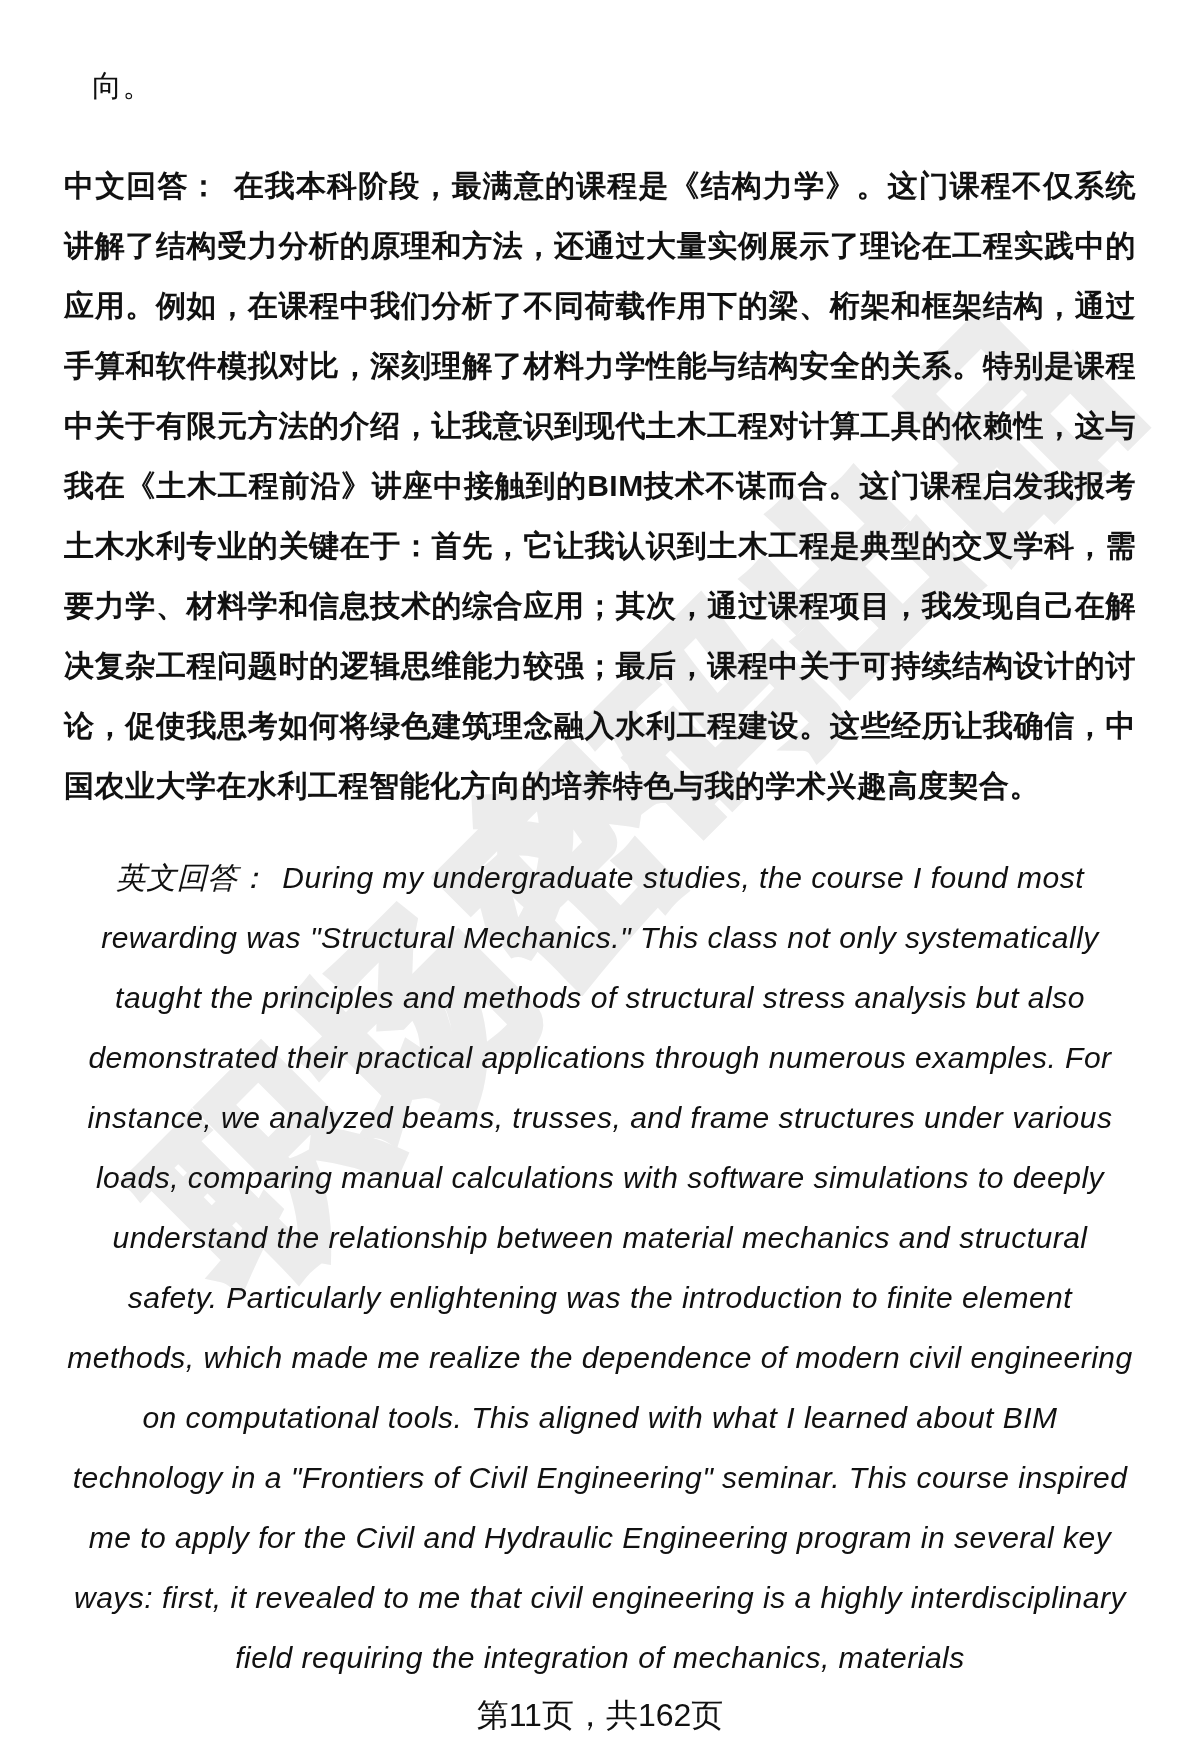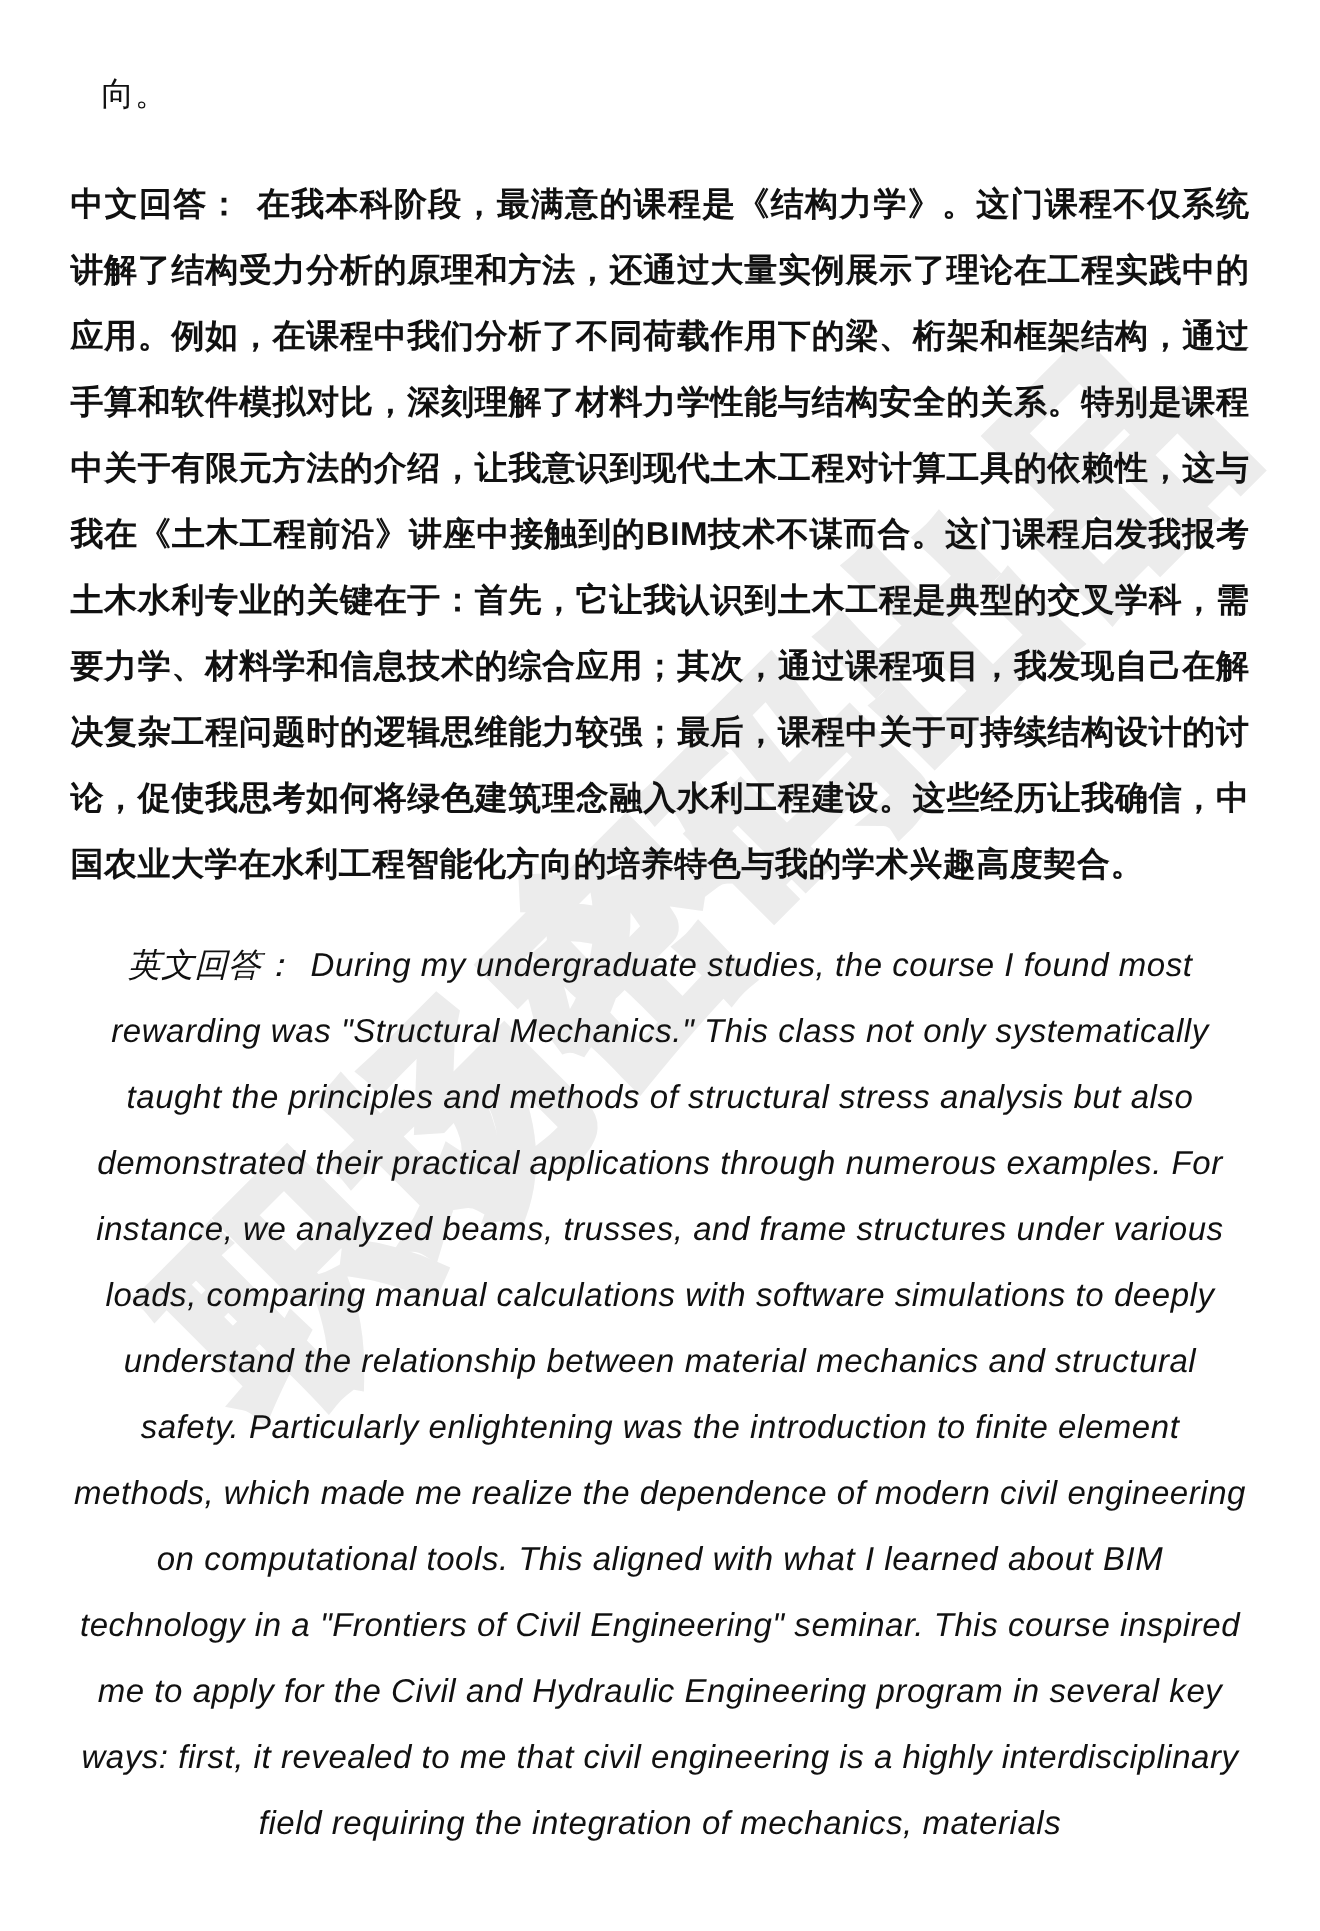--- a/index.html
+++ b/index.html
@@ -76,14 +76,15 @@
   <div class="content">
 
     <p class="para lead-line">向。</p>
 
     <p class="para zh-para"><span class="answer-label">中文回答：</span><span>在我本科阶段，最满意的课程是《结构力学》。这门课程不仅系统讲解了结构受力分析的原理和方法，还通过大量实例展示了理论在工程实践中的应用。例如，在课程中我们分析了不同荷载作用下的梁、桁架和框架结构，通过手算和软件模拟对比，深刻理解了材料力学性能与结构安全的关系。特别是课程中关于有限元方法的介绍，让我意识到现代土木工程对计算工具的依赖性，这与我在《土木工程前沿》讲座中接触到的BIM技术不谋而合。这门课程启发我报考土木水利专业的关键在于：首先，它让我认识到土木工程是典型的交叉学科，需要力学、材料学和信息技术的综合应用；其次，通过课程项目，我发现自己在解决复杂工程问题时的逻辑思维能力较强；最后，课程中关于可持续结构设计的讨论，促使我思考如何将绿色建筑理念融入水利工程建设。这些经历让我确信，中国农业大学在水利工程智能化方向的培养特色与我的学术兴趣高度契合。</span></p>
 
     <p class="para en-para"><span class="answer-label">英文回答：</span><span>During my undergraduate studies, the course I found most rewarding was "Structural Mechanics." This class not only systematically taught the principles and methods of structural stress analysis but also demonstrated their practical applications through numerous examples. For instance, we analyzed beams, trusses, and frame structures under various loads, comparing manual calculations with software simulations to deeply understand the relationship between material mechanics and structural safety. Particularly enlightening was the introduction to finite element methods, which made me realize the dependence of modern civil engineering on computational tools. This aligned with what I learned about BIM technology in a "Frontiers of Civil Engineering" seminar. This course inspired me to apply for the Civil and Hydraulic Engineering program in several key ways: first, it revealed to me that civil engineering is a highly interdisciplinary field requiring the integration of mechanics, materials</span></p>
 
   </div>
 
+  <div class="page-footer">第11页，共162页</div>
 
 </div>
 
 </body></html>

